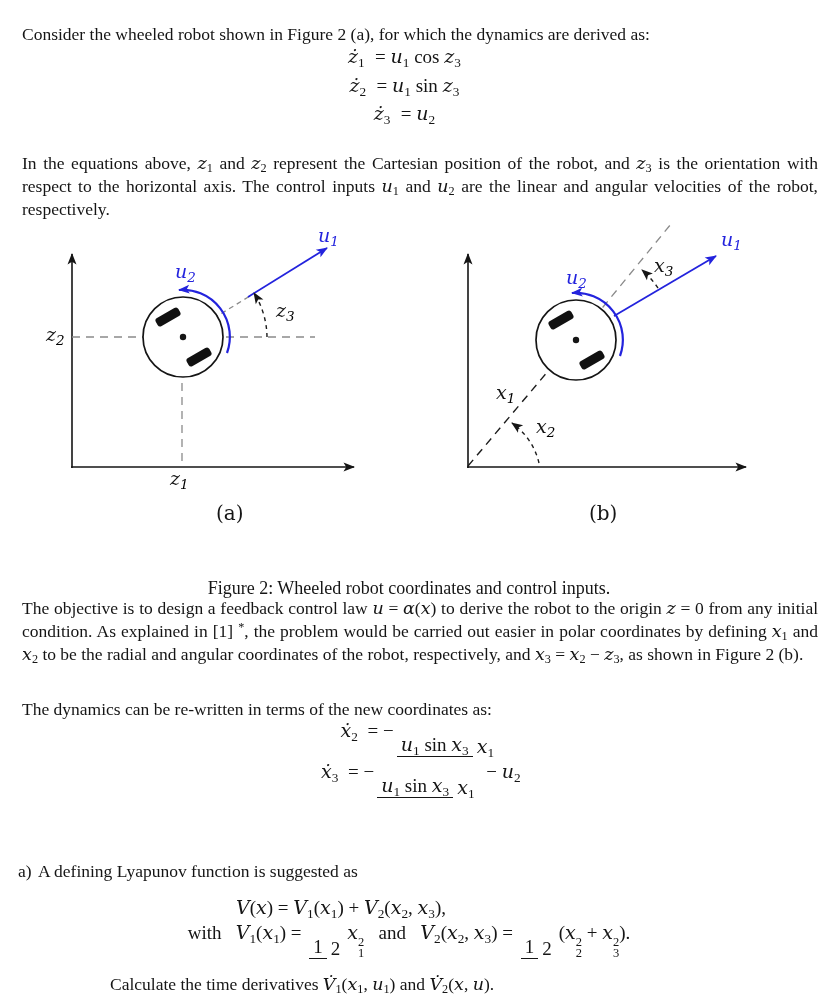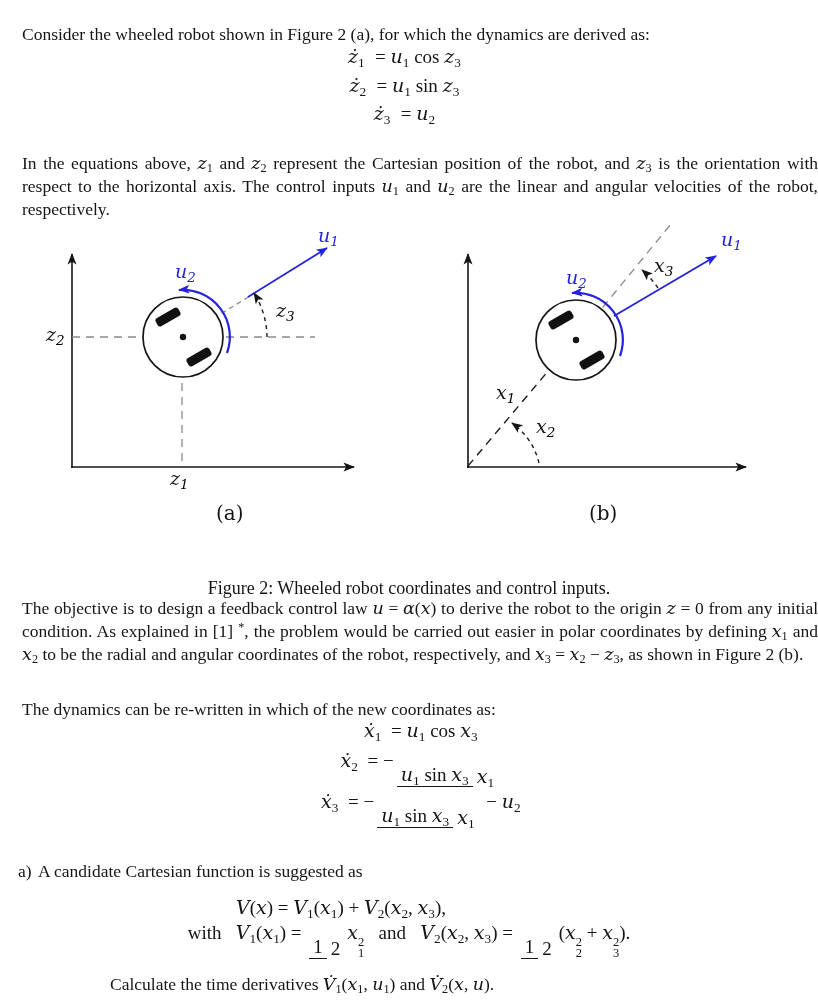--- a/index.html
+++ b/index.html
@@ -128,46 +128,42 @@
     <text x="721" y="246"><tspan class="svar-b">u</tspan><tspan class="ssub" style="fill:#2323dd" dy="4">1</tspan></text>
     <text x="566" y="284"><tspan class="svar-b">u</tspan><tspan class="ssub" style="fill:#2323dd" dy="4">2</tspan></text>
     <text x="589" y="520" class="srom">(b)</text>
   </g>
 </svg>
 
 <div id="caption" class="abs" style="top:543px;">Figure 2: Wheeled robot coordinates and control inputs.</div>
 
 <p class="abs body-par" style="top:585px;"><span class="mt">The objective is to design a feedback control law </span><span class="mv">u</span><span class="mt"> = </span><span class="mv">α</span><span class="mt">(</span><span class="mv">x</span><span class="mt">) to derive the robot to the origin </span><span class="mv">z</span><span class="mt"> = 0 from any initial condition. As explained in [1] </span><sup class="mp">*</sup><span class="mt">, the problem would be carried out easier in polar coordinates by defining </span><span class="mv">x</span><sub class="ms">1</sub><span class="mt"> and </span><span class="mv">x</span><sub class="ms">2</sub><span class="mt"> to be the radial and angular coordinates of the robot, respectively, and </span><span class="mv">x</span><sub class="ms">3</sub><span class="mt"> = </span><span class="mv">x</span><sub class="ms">2</sub><span class="mt"> − </span><span class="mv">z</span><sub class="ms">3</sub><span class="mt">, as shown in Figure 2 (b).</span></p>
 
-<p class="abs body-par single" style="top:686px;">The dynamics can be re-written in which of the new coordinates as:</p>
+<p class="abs body-par single" style="top:686px;">The dynamics can be re-written in terms of the new coordinates as:</p>
 
 <div id="eq-x" class="abs eqblock" style="top:719px;left:321px;">
-    <div class="eqrow eqrow1">
-      <span class="eqlhs"><span class="mv">ẋ</span><sub class="ms">1</sub></span>
-      <span class="eqrhs"><span class="mt">= </span><span class="mv">u</span><sub class="ms">1</sub><span class="mt"> cos </span><span class="mv">x</span><sub class="ms">3</sub></span>
-    </div>
     <div class="eqrow eqrow2">
       <span class="eqlhs"><span class="mv">ẋ</span><sub class="ms">2</sub></span>
       <span class="eqrhs"><span class="mt">= −</span><span class="mfrac">
           <span class="mnum"><span class="mv">u</span><sub class="ms">1</sub><span class="mt"> sin </span><span class="mv">x</span><sub class="ms">3</sub></span>
           <span class="mden"><span class="mv">x</span><sub class="ms">1</sub></span>
         </span></span>
     </div>
     <div class="eqrow eqrow2">
       <span class="eqlhs"><span class="mv">ẋ</span><sub class="ms">3</sub></span>
       <span class="eqrhs"><span class="mt">= −</span><span class="mfrac">
           <span class="mnum"><span class="mv">u</span><sub class="ms">1</sub><span class="mt"> sin </span><span class="mv">x</span><sub class="ms">3</sub></span>
           <span class="mden"><span class="mv">x</span><sub class="ms">1</sub></span>
         </span><span class="mt"> − </span><span class="mv">u</span><sub class="ms">2</sub></span>
     </div>
   </div>
 
 <div id="item-a" class="abs" style="top:861px;">
   <span class="item-label">a)</span>
-  <span>A candidate Cartesian function is suggested as</span>
+  <span>A defining Lyapunov function is suggested as</span>
 </div>
 
 <div id="eq-v" class="abs" style="top:896px;"><span class="mv">V</span><span class="mt">(</span><span class="mv">x</span><span class="mt">) = </span><span class="mv">V</span><sub class="ms">1</sub><span class="mt">(</span><span class="mv">x</span><sub class="ms">1</sub><span class="mt">) + </span><span class="mv">V</span><sub class="ms">2</sub><span class="mt">(</span><span class="mv">x</span><sub class="ms">2</sub><span class="mt">, </span><span class="mv">x</span><sub class="ms">3</sub><span class="mt">),</span></div>
 
 <div id="eq-with" class="abs" style="top:921px;"><span class="mt">with&nbsp;&nbsp;&nbsp;</span><span class="mv">V</span><sub class="ms">1</sub><span class="mt">(</span><span class="mv">x</span><sub class="ms">1</sub><span class="mt">) = </span><span class="mfrac">
       <span class="mnum"><span class="mt">1</span></span>
       <span class="mden"><span class="mt">2</span></span>
     </span><span class="mv">x</span><span class="mss">
       <span class="mssp">2</span>
       <span class="msss">1</span>

